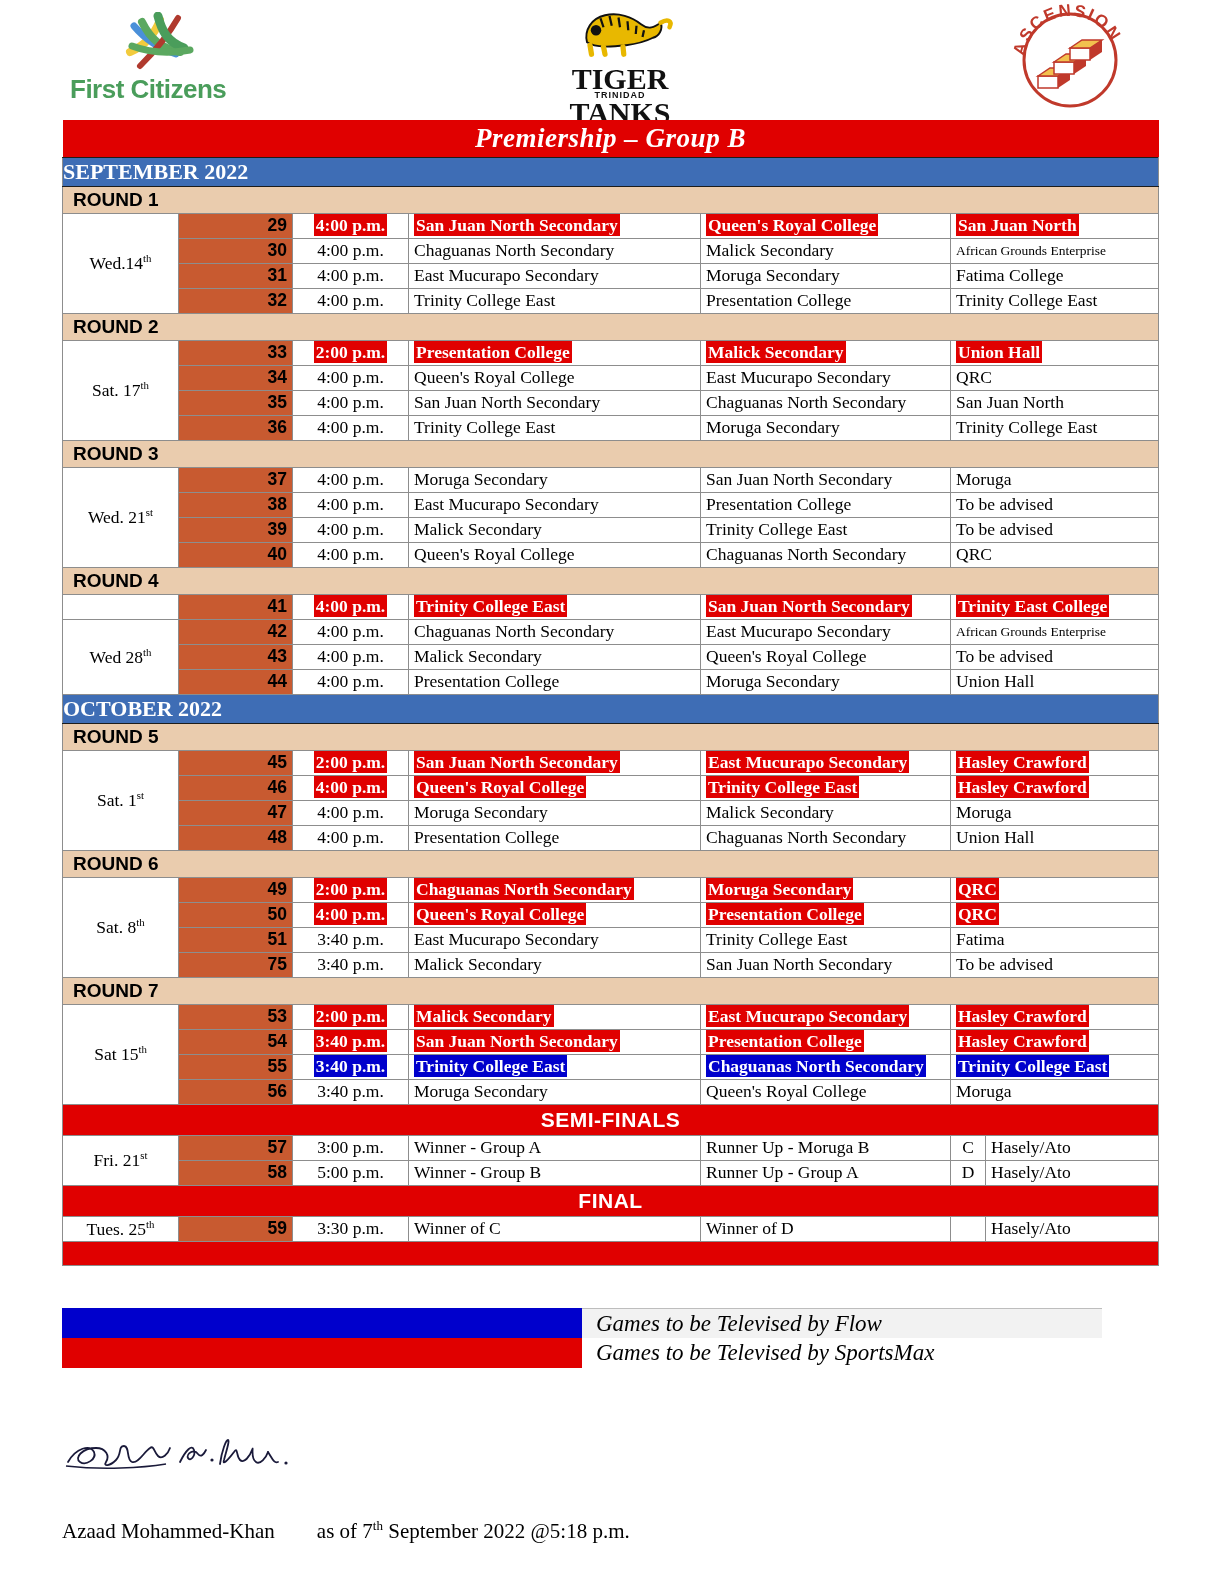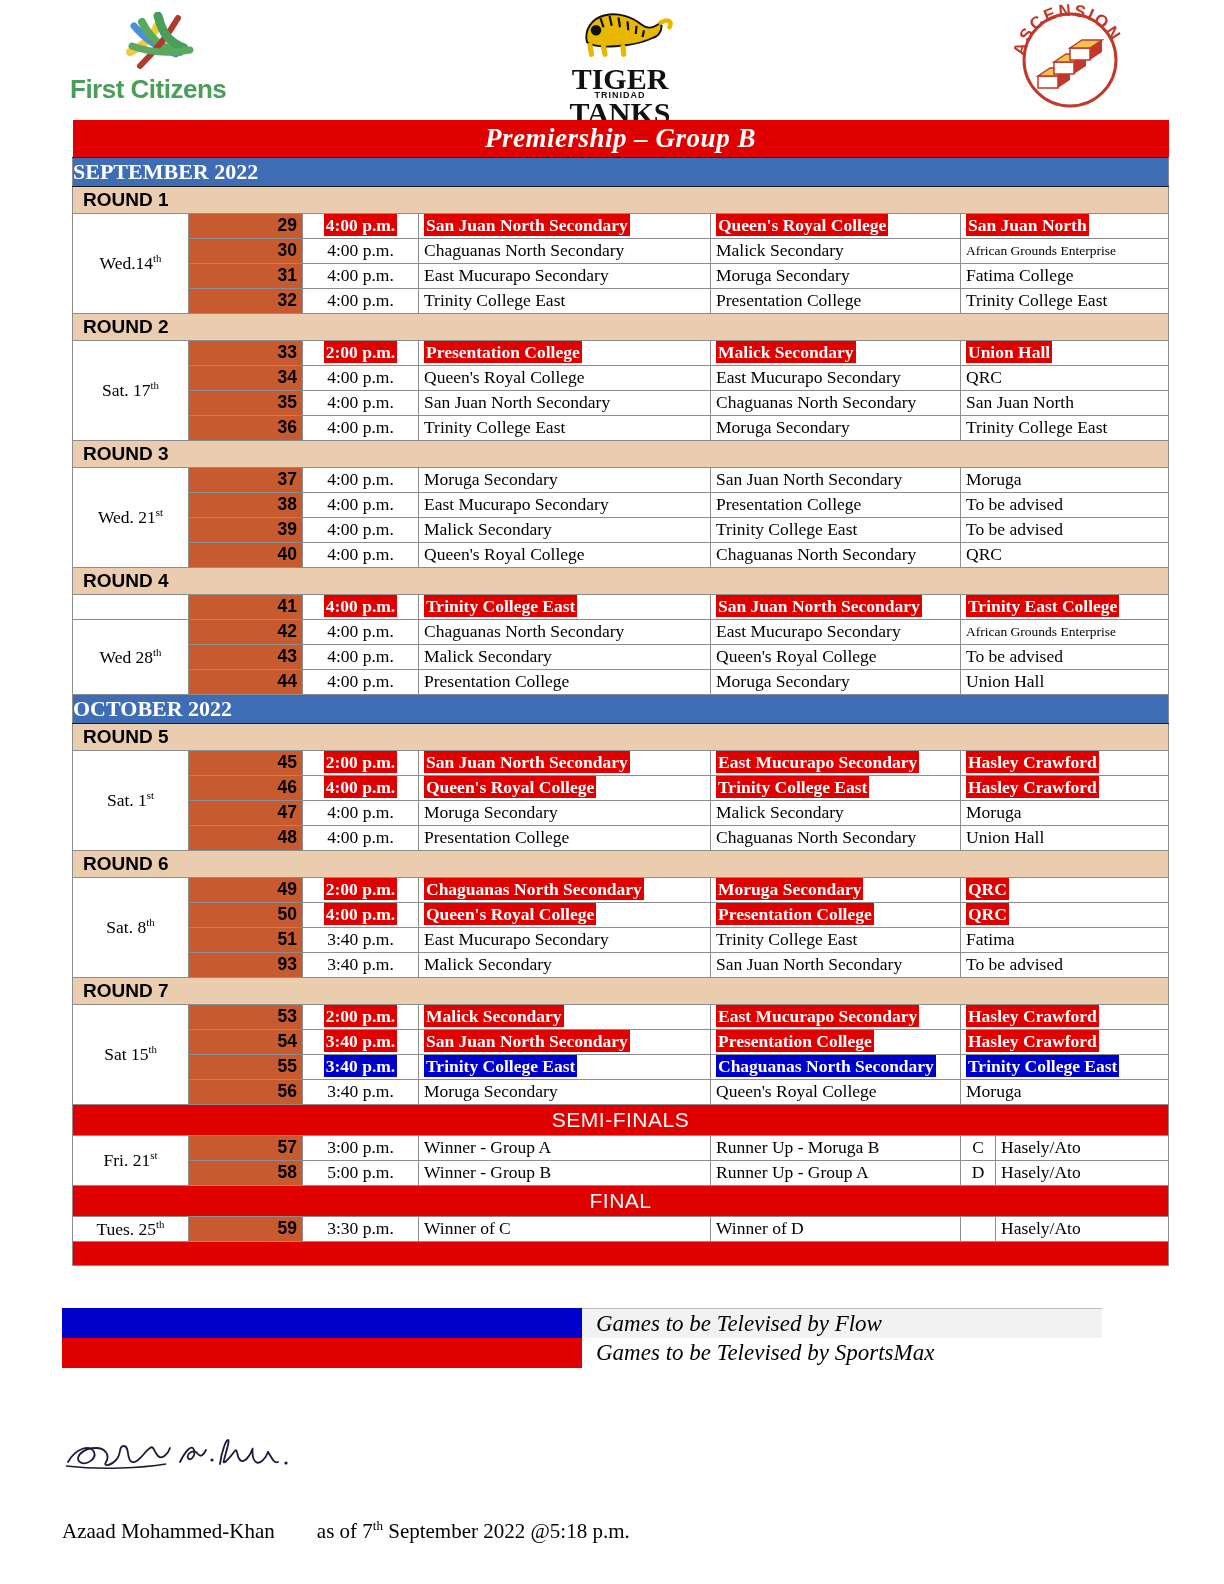--- a/index.html
+++ b/index.html
@@ -36,21 +36,21 @@
   }
   .tt-sub {
     position: absolute; left: 0; top: 90px; width: 200px; text-align: center;
     font-family: "Liberation Sans", sans-serif; font-weight: bold;
     font-size: 9px; color: #111; letter-spacing: 1px;
   }
   .logo-asc { position: absolute; left: 1010px; top: 4px; width: 120px; height: 108px; }
 
   
   .sheet {
-    position: absolute; left: 72px; top: 120px;
+    position: absolute; left: 62px; top: 120px;
     width: 1096px;
     border-collapse: collapse;
     table-layout: fixed;
   }
   .sheet td {
     border: 1px solid #8d8d8d;
     padding: 0 5px;
     font-size: 17.5px;
     line-height: 1.0;
     height: 25px;
@@ -85,21 +85,21 @@
   .round-bar td {
     background: #EACCAE; color: #000;
     font-family: "Liberation Sans", sans-serif;
     font-weight: bold; font-size: 19px;
     height: 27px; padding-left: 10px;
   }
   
   .stage-bar td {
     background: #E00000; color: #ffffff;
     font-family: "Liberation Sans", sans-serif;
-    font-weight: normal; font-size: 21px;
+    font-weight: bold; font-size: 21px;
     text-align: center; height: 31px;
     letter-spacing: 0.5px;
     border-left: 1px solid #8d8d8d;
     border-right: 1px solid #8d8d8d;
   }
   .tail-bar td {
     background: #E00000; height: 24px; border: 1px solid #8d8d8d;
   }
 
   .c-date  { width: 116px; text-align: center; font-size: 17px; }
@@ -394,21 +394,21 @@
           <td class="c-venue on-red" colspan="2"><span class="hl hl-red">QRC</span></td>
         </tr>
         <tr>
           <td class="c-num"><span>51</span></td>
           <td class="c-time"><span>3:40 p.m.</span></td>
           <td class="c-home"><span>East Mucurapo Secondary</span></td>
           <td class="c-away"><span>Trinity College East</span></td>
           <td class="c-venue" colspan="2"><span>Fatima</span></td>
         </tr>
         <tr>
-          <td class="c-num"><span>93</span></td>
+          <td class="c-num"><span>75</span></td>
           <td class="c-time"><span>3:40 p.m.</span></td>
           <td class="c-home"><span>Malick Secondary</span></td>
           <td class="c-away"><span>San Juan North Secondary</span></td>
           <td class="c-venue" colspan="2"><span>To be advised</span></td>
         </tr>
         <tr class="round-bar">
           <td colspan="7">ROUND 7</td>
         </tr>
         <tr>
           <td class="c-date" rowspan="4"><span>Sat 15</span><sup>th</sup></td>

